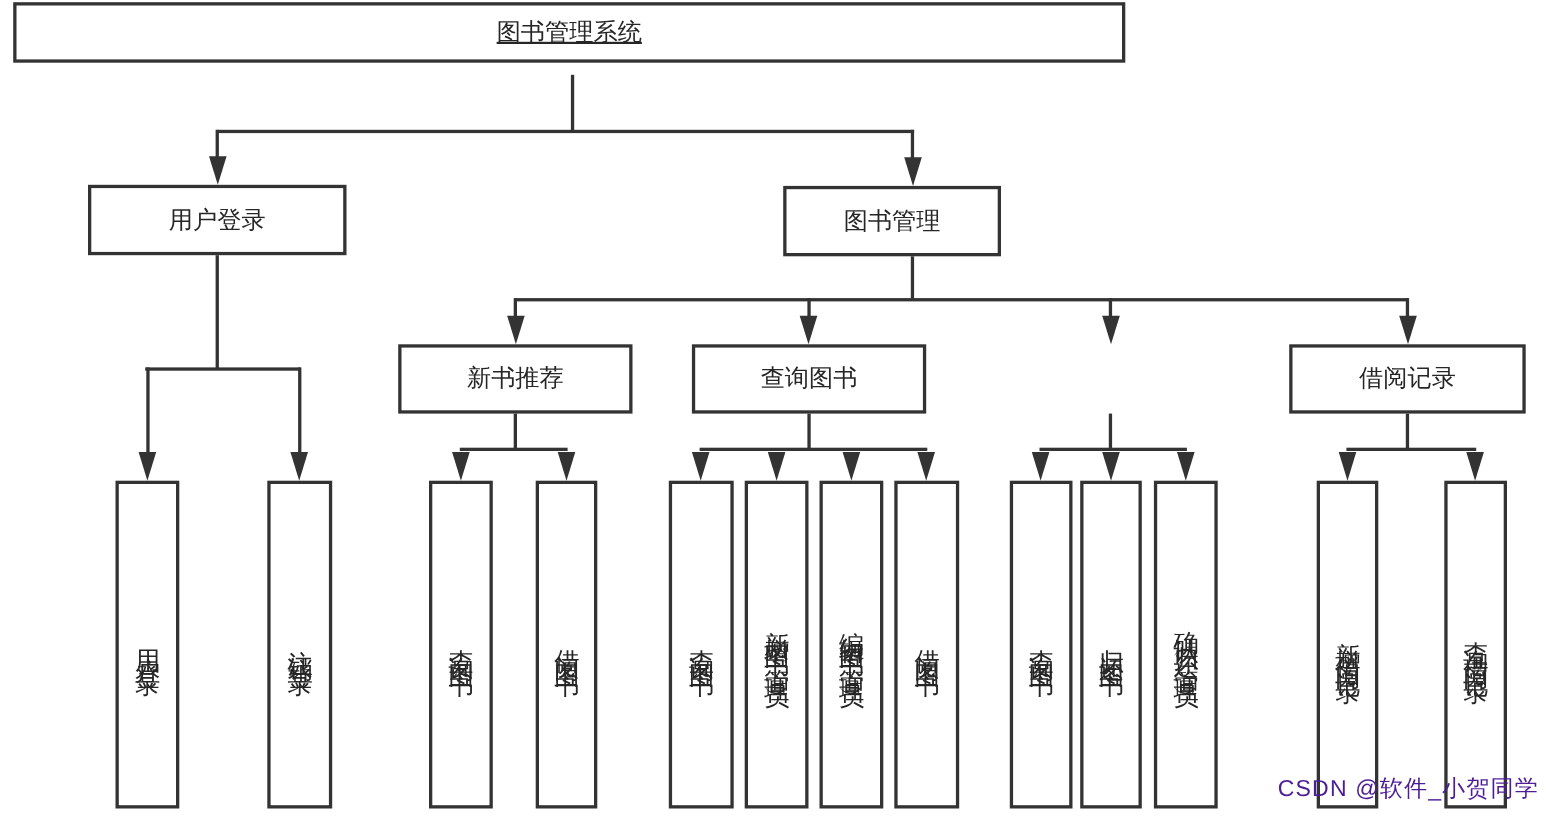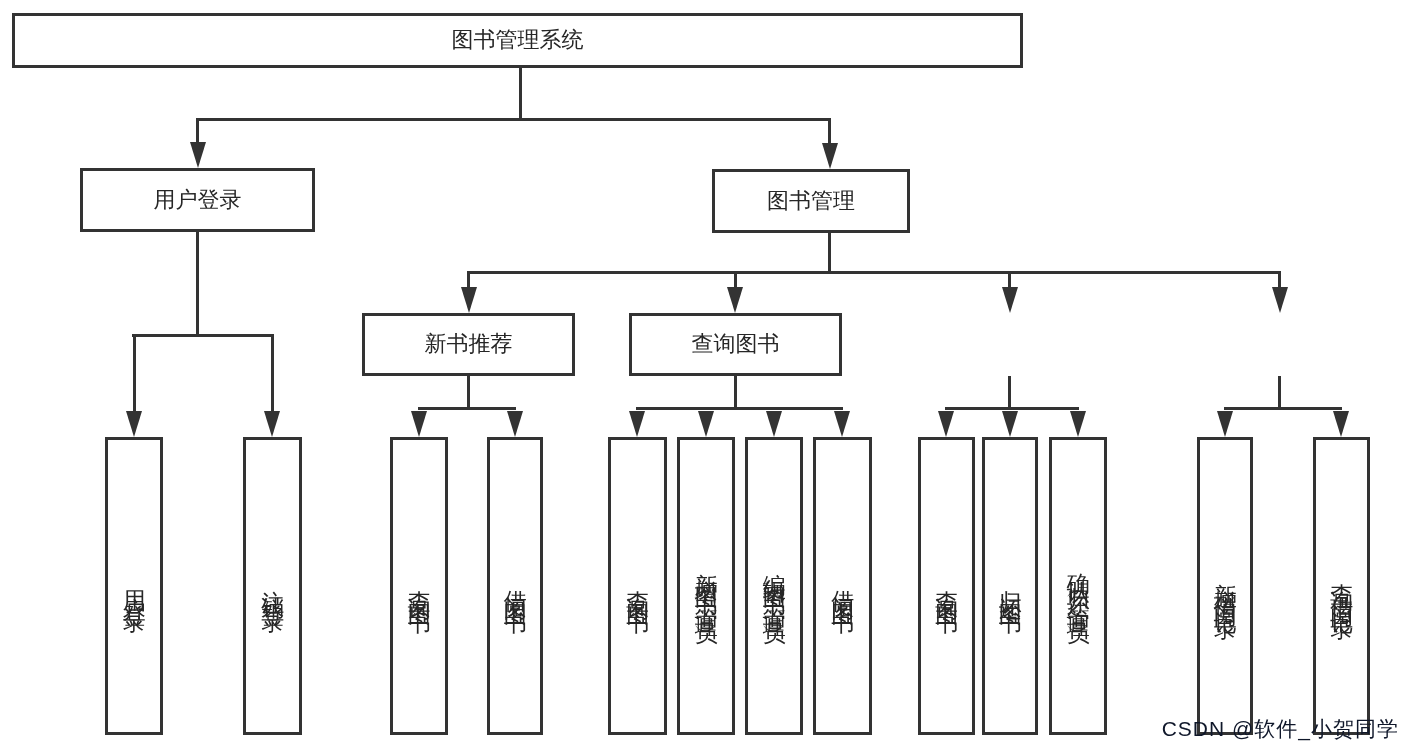--- a/index.html
+++ b/index.html
@@ -36,38 +36,39 @@
   .arr {
     position: absolute;
     width: 0; height: 0;
     border-left: 8px solid transparent;
     border-right: 8px solid transparent;
     border-top: 26px solid #333333;
   }
   .watermark {
     position: absolute;
     right: 6px;
-    bottom: 4px;
+    bottom: 16px;
     font-size: 21px;
-    color: #0f172a;
+    color: #4c1d95;
     letter-spacing: 1px;
   }
 </style>
 </head>
 <body>
 
 <div class="canvas">
 
-  <div class="box" style="left:12px; top:13px; width:1011px; height:55px;">图书管理系统</div>
+  <div class="box" style="left:12px; top:2px; width:1011px; height:55px;text-decoration:underline;">图书管理系统</div>
 
   <div class="box" style="left:80px; top:168px; width:235px; height:64px;">用户登录</div>
   <div class="box" style="left:712px; top:169px; width:198px; height:64px;">图书管理</div>
 
   <div class="box" style="left:362px; top:313px; width:213px; height:63px;">新书推荐</div>
   <div class="box" style="left:629px; top:313px; width:213px; height:63px;">查询图书</div>
+  <div class="box" style="left:1172px; top:313px; width:215px; height:63px;">借阅记录</div>
 
   <div class="box leaf" style="left:105px; top:437px; width:58px; height:298px;">用户登录</div>
   <div class="box leaf" style="left:243px; top:437px; width:59px; height:298px;">注销登录</div>
 
   <div class="box leaf" style="left:390px; top:437px; width:58px; height:298px;">查询图书</div>
   <div class="box leaf" style="left:487px; top:437px; width:56px; height:298px;">借阅图书</div>
 
   <div class="box leaf" style="left:608px; top:437px; width:59px; height:298px;">查询图书</div>
   <div class="box leaf" style="left:677px; top:437px; width:58px; height:298px;">新增图书（管理员）</div>
   <div class="box leaf" style="left:745px; top:437px; width:58px; height:298px;">编辑图书（管理员）</div>

